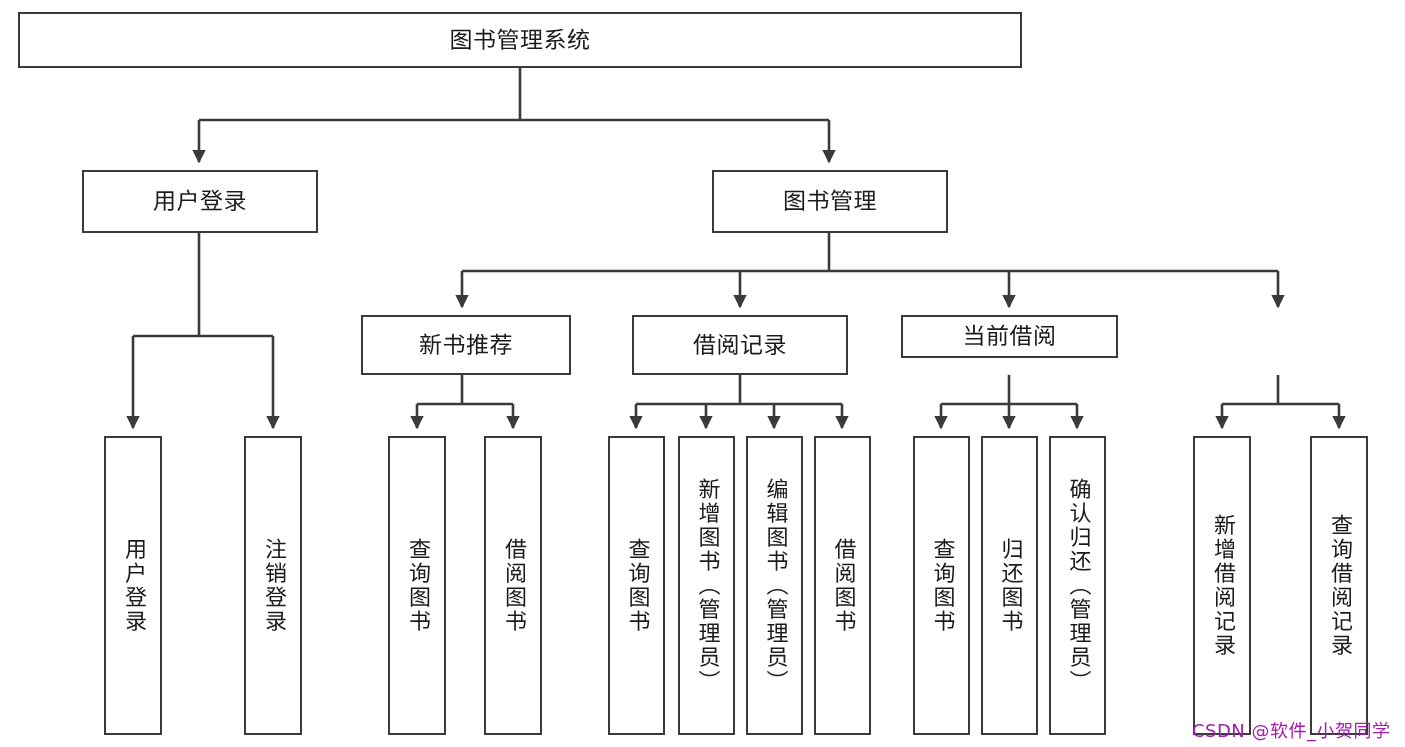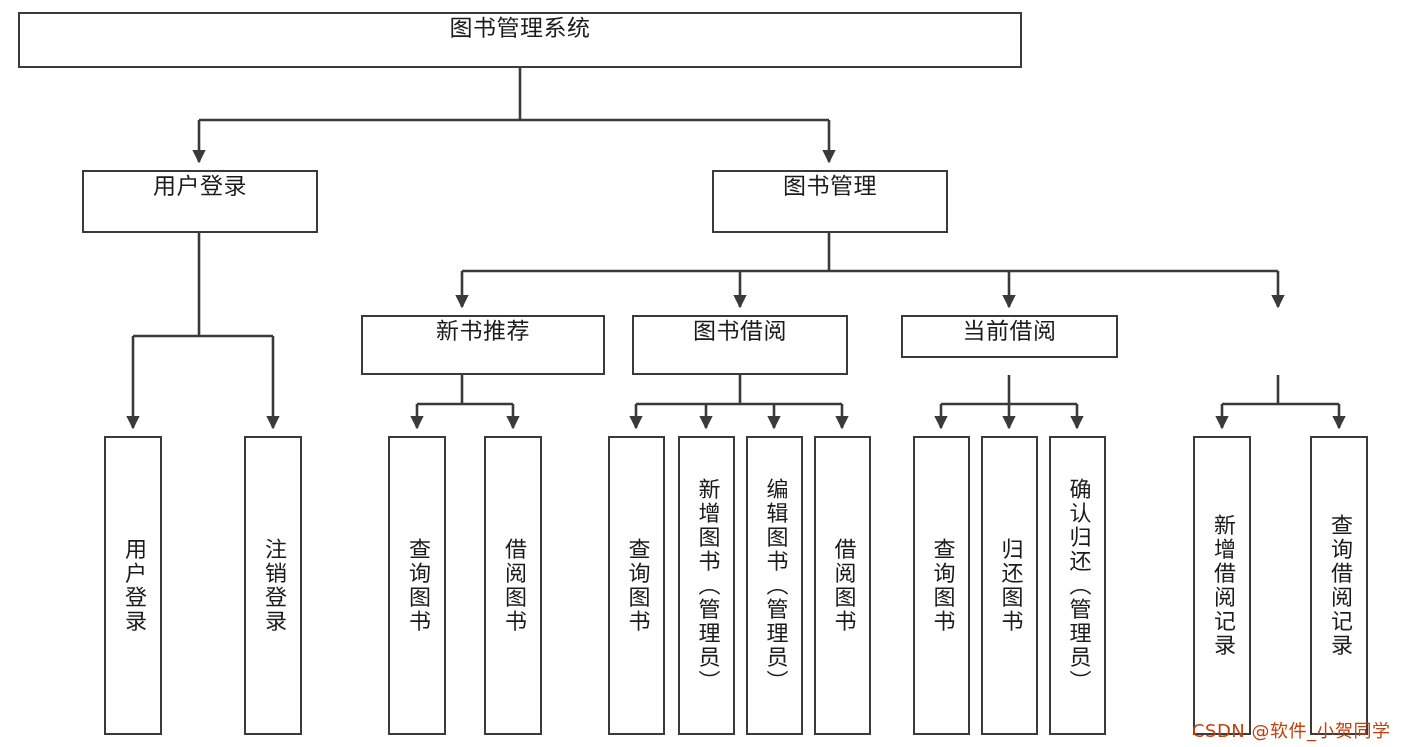--- a/index.html
+++ b/index.html
@@ -27,21 +27,21 @@
     width: 1405px;
     height: 747px;
     pointer-events: none;
   }
   .node {
     position: absolute;
     box-sizing: border-box;
     background: #ffffff;
     border: 2.5px solid #3a3a3a;
     display: flex;
-    align-items: flex-start;
+    align-items: center;
     justify-content: center;
     color: #1b1b1b;
   }
   .node-label {
     display: block;
     text-align: center;
     line-height: 1.25;
     letter-spacing: 0.5px;
     color: #1b1b1b;
   }
@@ -64,21 +64,21 @@
     text-orientation: upright;
     font-size: 22px;
     line-height: 1.08;
     letter-spacing: 2px;
     white-space: nowrap;
     max-height: 100%;
   }
   .watermark {
     position: absolute;
     font-size: 18px;
-    color: #c2410c;
+    color: #a21caf;
     white-space: nowrap;
     letter-spacing: 0.5px;
     user-select: none;
   }
 </style>
 </head>
 <body>
 
 <div id="diagram-root">
 
@@ -137,26 +137,26 @@
   </div>
 
   <div class="node horiz" style="left:82px; top:170px; width:236px; height:63px;">
     <span class="node-label">用户登录</span>
   </div>
 
   <div class="node horiz" style="left:712px; top:170px; width:236px; height:63px;">
     <span class="node-label">图书管理</span>
   </div>
 
-  <div class="node horiz" style="left:361px; top:315px; width:244px; height:60px;">
+  <div class="node horiz" style="left:361px; top:315px; width:210px; height:60px;">
     <span class="node-label">新书推荐</span>
   </div>
 
   <div class="node horiz" style="left:632px; top:315px; width:216px; height:60px;">
-    <span class="node-label">图书借阅</span>
+    <span class="node-label">借阅记录</span>
   </div>
 
   <div class="node horiz" style="left:901px; top:315px; width:217px; height:43px;">
     <span class="node-label">当前借阅</span>
   </div>
 
 
   <div class="node vert" style="left:104px; top:436px; width:58px; height:299px;">
     <span class="node-label">用户登录</span>
   </div>

